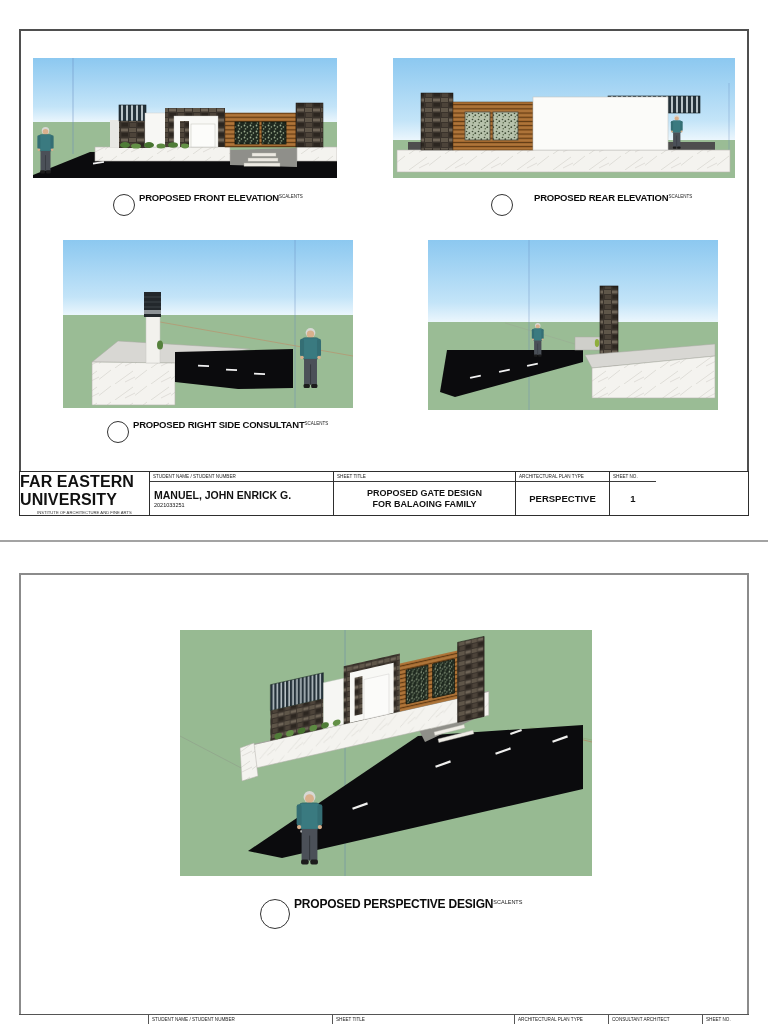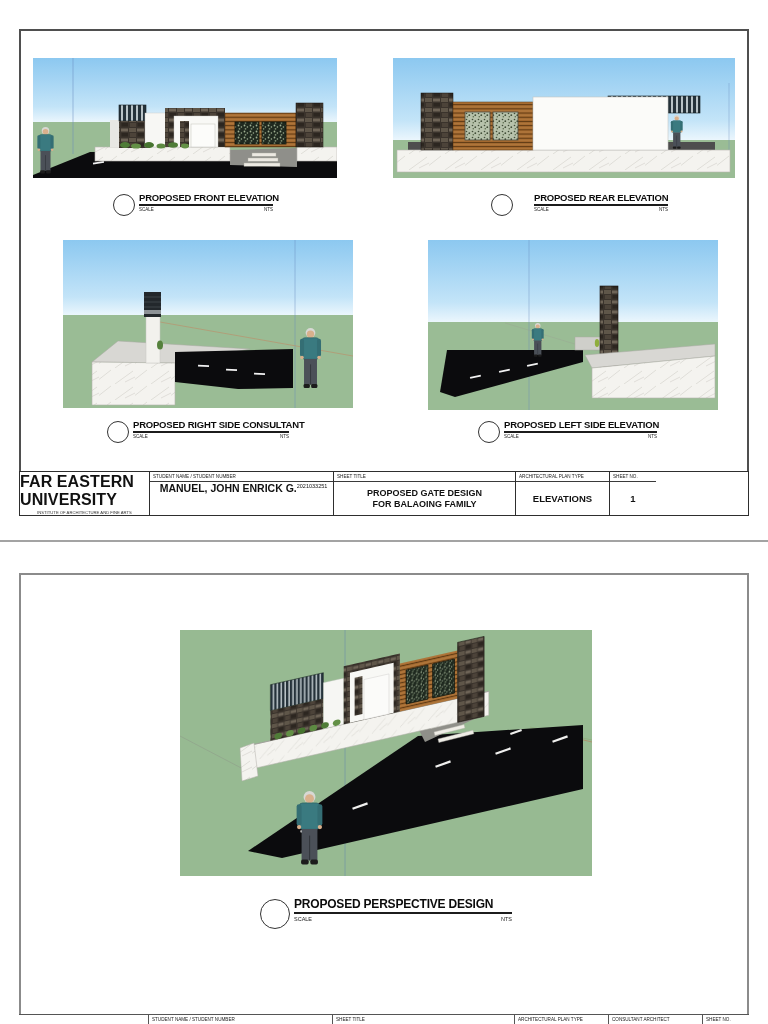--- a/index.html
+++ b/index.html
@@ -12,42 +12,42 @@
   .frame1{position:absolute;left:19px;top:29px;width:730px;height:487px;
           border:2px solid #4f4f4f;box-sizing:border-box;}
   .frame2{position:absolute;left:19px;top:31px;width:730px;height:451px;
           border:2px solid #8b8b8b;border-bottom:none;box-sizing:border-box;}
   .draw{position:absolute;}
   svg{display:block;}
 
   
   .cap{position:absolute;display:flex;align-items:flex-start;gap:4px;}
   .circ{width:20px;height:20px;border:1.2px solid #333;border-radius:50%;background:#fff;margin-top:2px;flex:0 0 auto;}
-  .cap .body{display:flex;flex-direction:column;}
+  .cap .body{display:flex;flex-direction:row;}
   .cap .t{font-weight:bold;font-size:9.5px;letter-spacing:-0.2px;white-space:nowrap;color:#0c0c0c;}
   .cap .rule{height:1.6px;background:#1c1c1c;margin-top:1px;width:100%;}
   .cap .sub{display:flex;justify-content:space-between;font-size:4.5px;color:#222;margin-top:1.5px;}
   .capBig .circ{width:28px;height:28px;border-width:1.4px;}
   .capBig .t{font-size:12px;}
   .capBig .rule{height:2px;}
   .capBig .sub{font-size:5.5px;margin-top:2px;}
 
   
   .tb{position:absolute;left:19px;top:471px;width:730px;height:45px;background:#fff;
       border:1.5px solid #2e2e2e;box-sizing:border-box;display:flex;}
   .tb .c{border-right:1px solid #2e2e2e;box-sizing:border-box;display:flex;flex-direction:column;background:#fff;}
   .tb .c:last-child{border-right:none;}
   .cw1{width:130px;align-items:center;justify-content:center;}
   .cw2{width:184px;} .cw3{width:182px;} .cw4{width:94px;} .cw5{width:94px;} .cw6{width:46px;}
   .u-name{font-size:16px;font-weight:bold;letter-spacing:.1px;}
   .u-inst{font-size:4.2px;color:#333;margin-top:1px;}
   .hdr{font-size:4.6px;color:#222;padding:2px 0 0 3px;height:10px;box-sizing:border-box;
        border-bottom:1px solid #3a3a3a;white-space:nowrap;overflow:hidden;}
   .val{flex:1;display:flex;align-items:center;justify-content:center;font-weight:bold;text-align:center;}
-  .v-student{flex-direction:row;align-items:flex-start;justify-content:center;padding-left:4px;}
+  .v-student{flex-direction:column;align-items:flex-start;justify-content:center;padding-left:4px;}
   .v-student .nm{font-size:10.5px;font-weight:bold;}
   .v-student .no{font-size:5.5px;font-weight:normal;margin-top:1px;}
   .v-title{font-size:9px;line-height:1.15;padding:0 26px;}
   .v-plan,.v-cons,.v-no{font-size:9.5px;}
 
   
   .tb2{position:absolute;left:19px;top:472px;width:730px;height:10px;border-top:1.5px solid #555;
        box-sizing:border-box;display:flex;background:#fff;}
   .tb2 .c{border-right:1px solid #555;box-sizing:border-box;height:100%;}
   .tb2 .c:last-child{border-right:none;}
@@ -253,51 +253,40 @@
     <div class="body" style="width:156px;">
       <div class="t">PROPOSED RIGHT SIDE CONSULTANT</div>
       <div class="rule"></div>
       <div class="sub">
         <span>SCALE</span>
         <span>NTS</span>
       </div>
     </div>
   </div>
 
-  <div class="cap" style="left:478px;top:419px;width:180px;">
-    <div class="circ"></div>
-    <div class="body" style="width:153px;">
-      <div class="t">PROPOSED LEFT SIDE ELEVATION</div>
-      <div class="rule"></div>
-      <div class="sub">
-        <span>SCALE</span>
-        <span>NTS</span>
-      </div>
-    </div>
-  </div>
 
   <div class="tb">
     <div class="c cw1">
       <div class="u-name">FAR EASTERN UNIVERSITY</div>
       <div class="u-inst">INSTITUTE OF ARCHITECTURE AND FINE ARTS</div>
     </div>
     <div class="c cw2">
       <div class="hdr">STUDENT NAME / STUDENT NUMBER</div>
       <div class="val v-student">
         <div class="nm">MANUEL, JOHN ENRICK G.</div>
         <div class="no">2021033251</div>
       </div>
     </div>
     <div class="c cw3">
       <div class="hdr">SHEET TITLE</div>
       <div class="val v-title">PROPOSED GATE DESIGN FOR BALAOING FAMILY</div>
     </div>
     <div class="c cw4">
       <div class="hdr">ARCHITECTURAL PLAN TYPE</div>
-      <div class="val v-plan">ELEVATIONS</div>
+      <div class="val v-plan">PERSPECTIVE</div>
     </div>
     <div class="c cw6">
       <div class="hdr">SHEET NO.</div>
       <div class="val v-no">1</div>
     </div>
   </div>
 </div>
 
 <div class="page-sep"></div>
 

